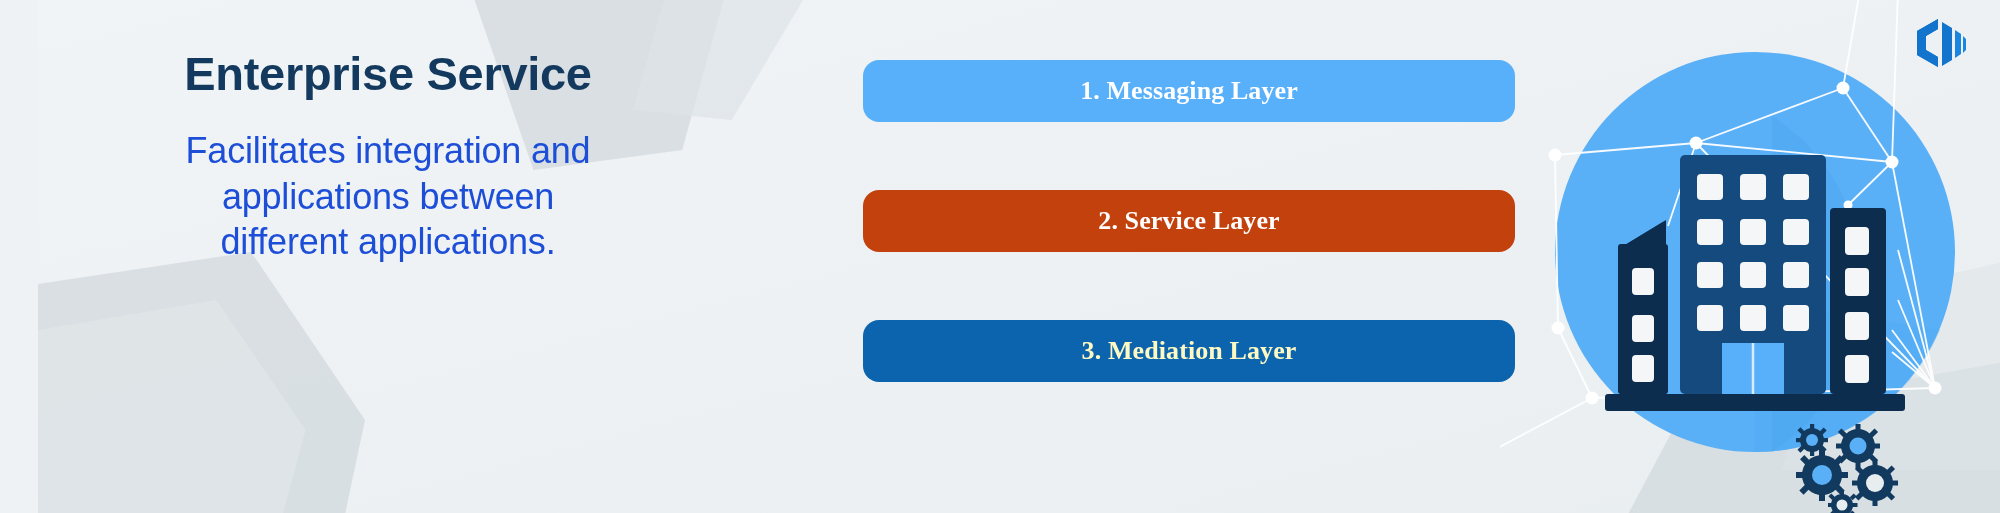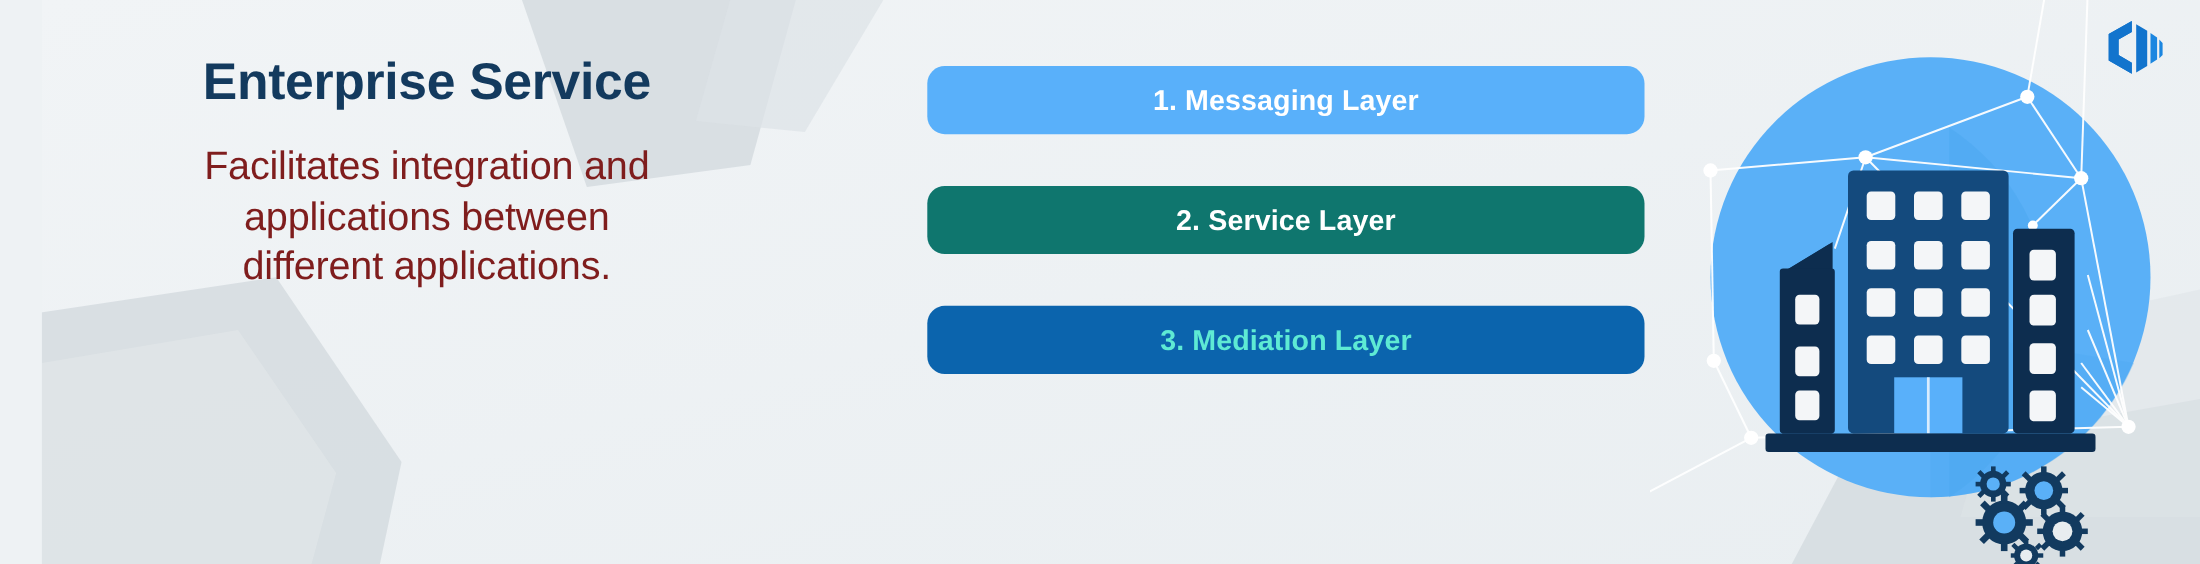--- a/index.html
+++ b/index.html
@@ -42,25 +42,26 @@
     font-weight:400;
     line-height:1.26;
     color:#16456e;
     text-align:center;
     width:540px;
     letter-spacing:-0.2px;
   }
   
   .pill-stack {
     position:absolute;
-    left:805px; top:60px;
+    left:825px; top:60px;
     width:652px;
     display:flex; flex-direction:column;
-    gap:47px;
+    gap:68px;
     z-index:5;
+    font-family:Liberation Serif, serif;
   }
   .pill {
     width:652px; height:62px;
     border-radius:16px;
     display:flex; align-items:center; justify-content:center;
     color:#ffffff;
     font-size:26px;
     font-weight:bold;
     letter-spacing:0.1px;
     user-select:none;
@@ -100,35 +101,35 @@
     <polygon points="0,330 180,300 270,430 240,540 0,540" fill="#e2e7ea" opacity="0.6"></polygon>
 
     <polygon points="1655,420 2040,352 2040,560 1580,560" fill="#d7dde2" opacity="0.95"></polygon>
     <polygon points="1810,300 2040,250 2040,470 1760,470" fill="#dfe4e8" opacity="0.55"></polygon>
   </svg>
 
   <div class="left-col">
     <div class="title" style="color: rgb(19, 58, 94);">
       <span>Enterprise Service</span><br>
     </div>
-    <div class="subtitle" style="color: #7f1d1d;">
+    <div class="subtitle" style="color: #1d4ed8;">
       <span>Facilitates integration and</span><br>
       <span>applications between</span><br>
       <span>different applications.</span>
     </div>
   </div>
 
   <div class="pill-stack">
     <div class="pill" style="background-color: rgb(89, 176, 250); color: rgb(255, 255, 255);">
       <span>1. Messaging Layer</span>
     </div>
-    <div class="pill" style="background-color: #0f766e; color: rgb(255, 255, 255);">
+    <div class="pill" style="background-color: #c2410c; color: rgb(255, 255, 255);">
       <span>2. Service Layer</span>
     </div>
-    <div class="pill" style="background-color: rgb(11, 100, 173); color: #5eead4;">
+    <div class="pill" style="background-color: rgb(11, 100, 173); color: #fef9c3;">
       <span>3. Mediation Layer</span>
     </div>
   </div>
 
   <svg class="illustration" viewBox="0 0 520 513">
 
     <circle cx="255" cy="252" r="200" fill="#5ab0f7"></circle>
 
     <path d="M272,116 A200,200 0 0 1 272,452 L272,116 Z" fill="#4aa6ee" opacity="0.45"></path>
     <path d="M255,452 A200,200 0 0 0 440,330 L255,300 Z" fill="#4ea8f0" opacity="0.35"></path>

